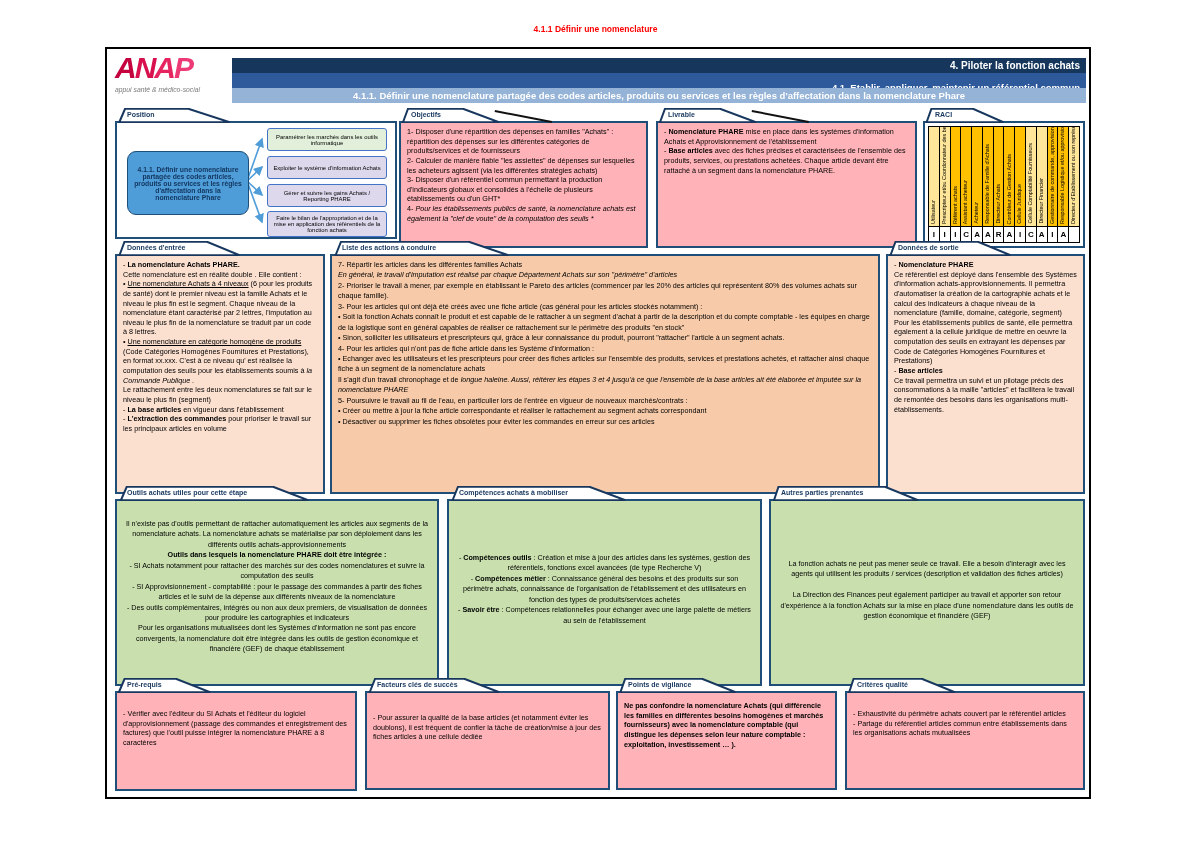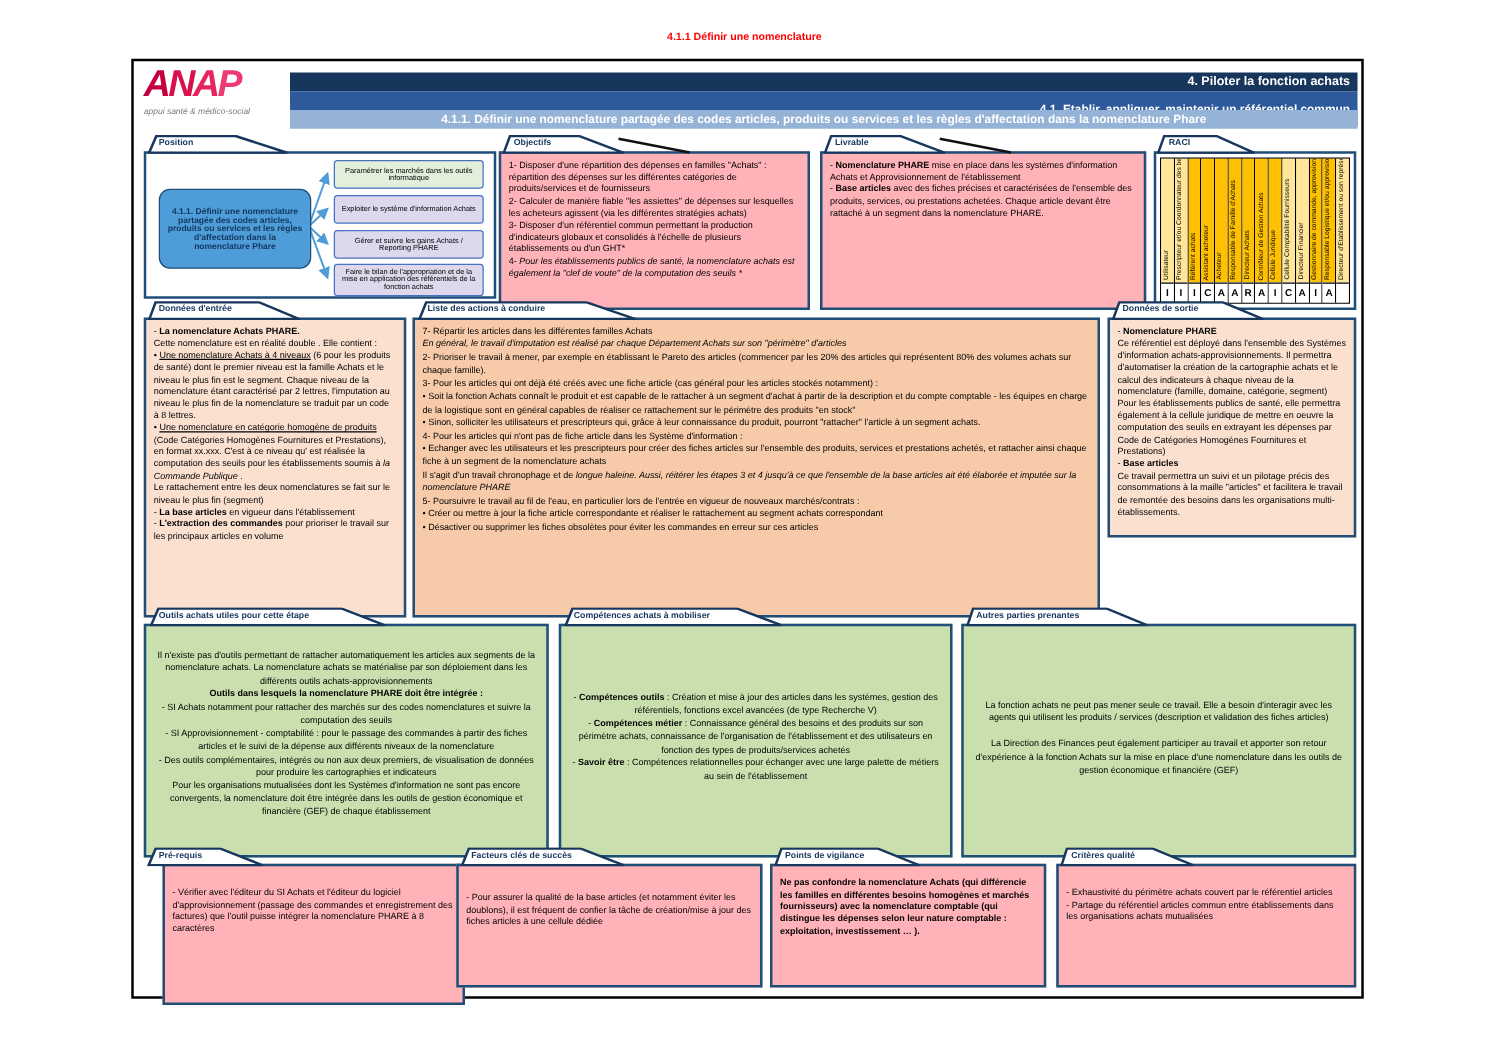--- a/index.html
+++ b/index.html
@@ -270,21 +270,21 @@
           <div class="ln"><span>• Soit la fonction Achats connaît le produit et est capable de le rattacher à un segment d'achat à partir de la description et du compte comptable - les équipes en charge de la logistique sont en général capables de réaliser ce rattachement sur le périmètre des produits "en stock"</span></div>
           <div class="ln"><span>• Sinon, solliciter les utilisateurs et prescripteurs qui, grâce à leur connaissance du produit, pourront "rattacher" l'article à un segment achats.</span></div>
           <div class="ln"><span>4- Pour les articles qui n'ont pas de fiche article dans les Système d'information :</span></div>
           <div class="ln"><span>• Echanger avec les utilisateurs et les prescripteurs pour créer des fiches articles sur l'ensemble des produits, services et prestations achetés, et rattacher ainsi chaque fiche à un segment de la nomenclature achats</span></div>
           <div class="ln"><span>Il s'agit d'un travail chronophage et de </span><span class="i">longue haleine. Aussi, réitérer les étapes 3 et 4 jusqu'à ce que l'ensemble de la base articles ait été élaborée et imputée sur la nomenclature PHARE</span></div>
           <div class="ln"><span>5- Poursuivre le travail au fil de l'eau, en particulier lors de l'entrée en vigueur de nouveaux marchés/contrats :</span></div>
           <div class="ln"><span>• Créer ou mettre à jour la fiche article correspondante et réaliser le rattachement au segment achats correspondant</span></div>
           <div class="ln"><span>• Désactiver ou supprimer les fiches obsolètes pour éviter les commandes en erreur sur ces articles</span></div>
         </div>
     </div>
-    <div class="panel peach" style="left:779px;top:205px;width:199px;height:176px;">
+    <div class="panel peach" style="left:779px;top:205px;width:199px;height:240px;">
       <div class="panel-body lh-tight">
           <div class="ln"><span>- </span><span class="b">Nomenclature PHARE</span></div>
           <div class="ln"><span>Ce référentiel est déployé dans l'ensemble des Systèmes d'information achats-approvisionnements. Il permettra d'automatiser la création de la cartographie achats et le calcul des indicateurs à chaque niveau de la nomenclature (famille, domaine, catégorie, segment) Pour les établissements publics de santé, elle permettra également à la cellule juridique de mettre en oeuvre la computation des seuils en extrayant les dépenses par Code de Catégories Homogènes Fournitures et Prestations)</span></div>
           <div class="ln"><span>- </span><span class="b">Base articles</span></div>
           <div class="ln"><span>Ce travail permettra un suivi et un pilotage précis des consommations à la maille "articles" et facilitera le travail de remontée des besoins dans les organisations multi-établissements.</span></div>
         </div>
     </div>
 
     <div class="tab" style="left:10px;top:437px;width:195px;">
       <svg viewBox="0 0 100 20" preserveAspectRatio="none">
@@ -348,21 +348,21 @@
         </svg>
       <span class="tab-label">Points de vigilance</span>
     </div>
     <div class="tab" style="left:740px;top:629px;width:110px;">
       <svg viewBox="0 0 100 20" preserveAspectRatio="none">
           <polygon points="2,19 6,1 68,1 98,19" vector-effect="non-scaling-stroke"></polygon>
         </svg>
       <span class="tab-label">Critères qualité</span>
     </div>
 
-    <div class="panel pink" style="left:23px;top:642px;width:242px;height:113px;">
+    <div class="panel pink" style="left:8px;top:642px;width:242px;height:100px;">
       <div class="panel-body lh-tight" style="padding-top:16px;">
           <div class="ln"><span>- Vérifier avec l'éditeur du SI Achats et l'éditeur du logiciel d'approvisionnement (passage des commandes et enregistrement des factures) que l'outil puisse intégrer la nomenclature  PHARE à 8 caractères</span></div>
         </div>
     </div>
     <div class="panel pink" style="left:258px;top:642px;width:245px;height:99px;">
       <div class="panel-body lh-tight" style="padding-top:20px;">
           <div class="ln"><span>- Pour assurer la qualité de la base articles (et notamment éviter les doublons), il est fréquent de confier la tâche de création/mise à jour des fiches articles à une cellule dédiée</span></div>
         </div>
     </div>
     <div class="panel pink" style="left:509px;top:642px;width:221px;height:99px;">

